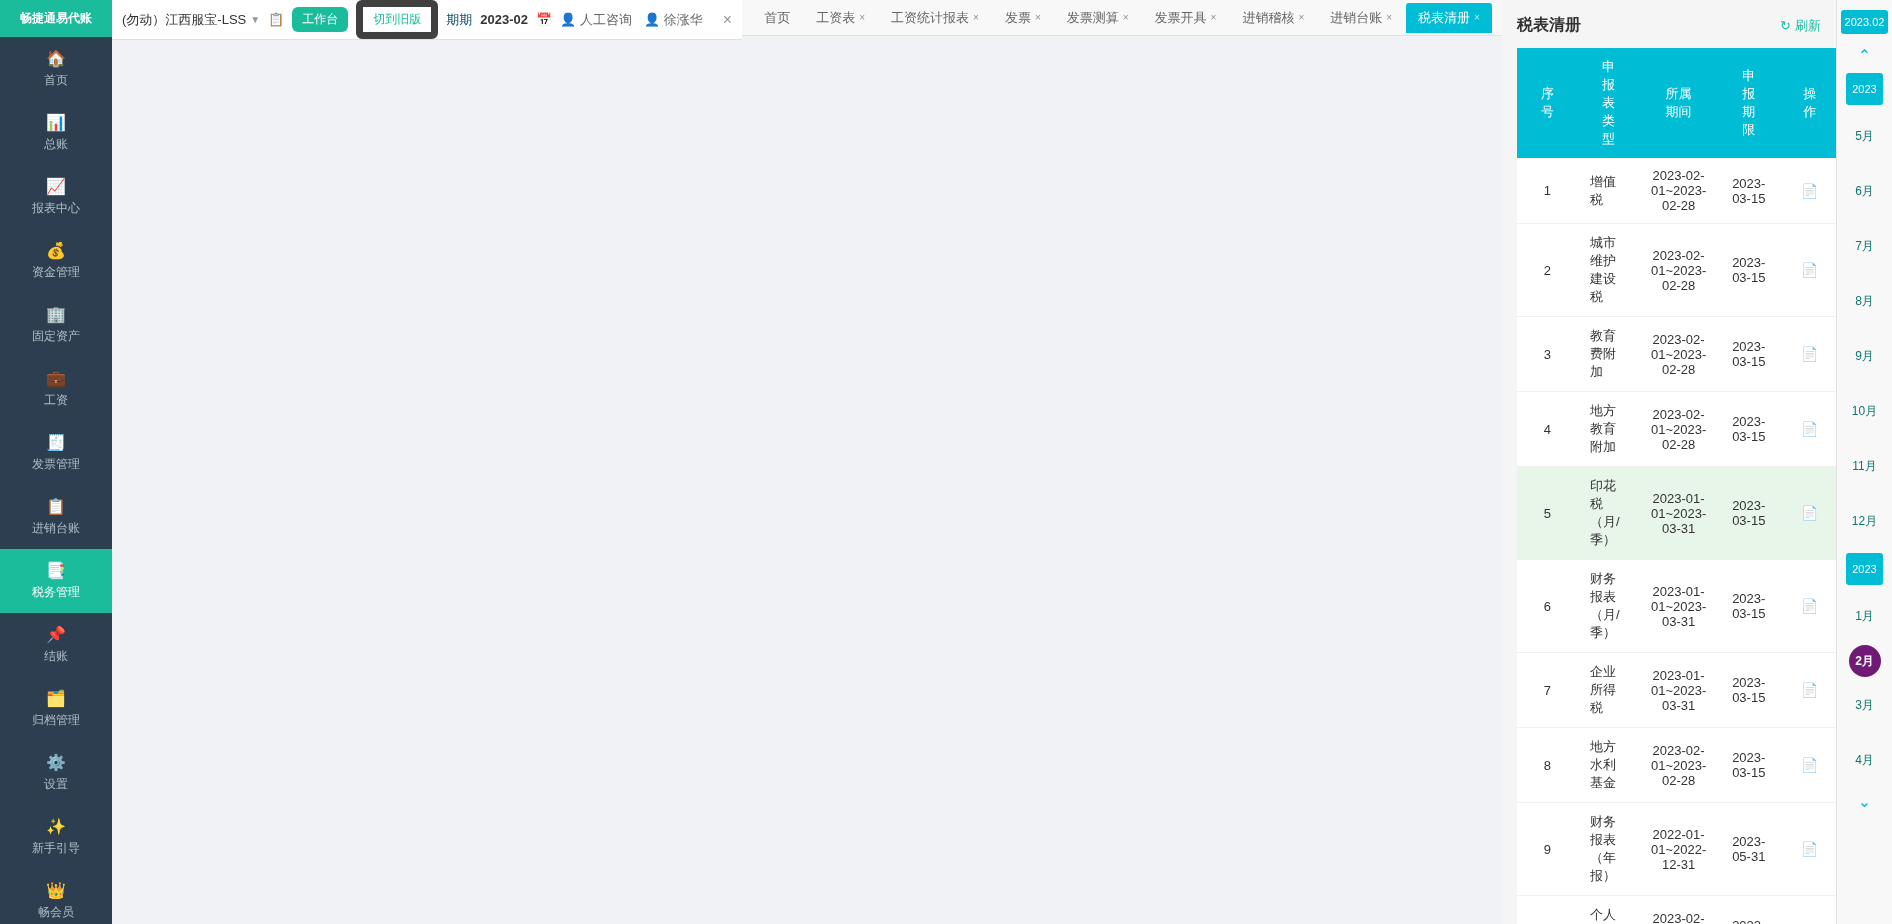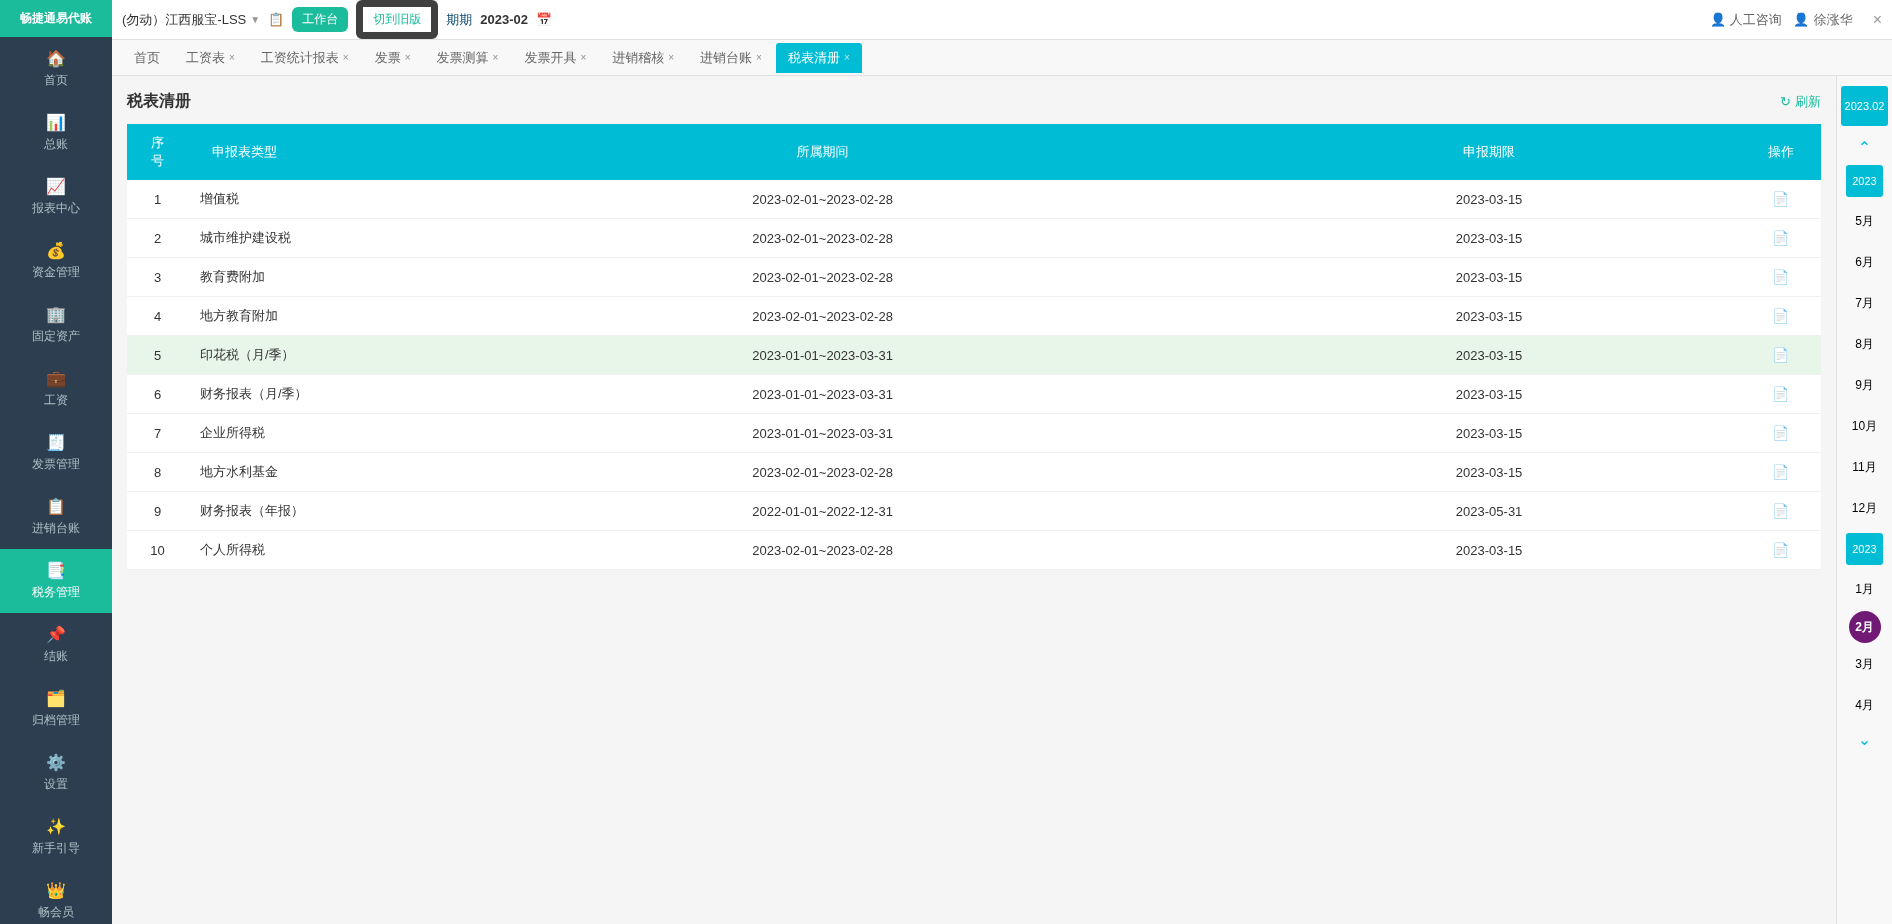--- a/index.html
+++ b/index.html
@@ -36,21 +36,21 @@
       font-size: 12px;
       gap: 4px;
     }
     .sidebar-item.active { background: #1abc9c; color: white; }
     .sidebar-item .icon { font-size: 16px; }
 
     
     .main {
       flex: 1;
       display: flex;
-      flex-direction: column;
+      flex-direction: row;
       overflow: hidden;
     }
 
     
     .topbar {
       height: 40px;
       background: white;
       display: flex;
       align-items: center;
       padding: 0 10px;
@@ -186,42 +186,42 @@
       border-left: 1px solid #e0e0e0;
       display: flex;
       flex-direction: column;
       align-items: center;
       padding: 8px 0;
       overflow-y: auto;
       flex-shrink: 0;
     }
     .date-nav-btn {
       width: 28px;
-      height: 40px;
+      height: 24px;
       border: none;
       background: white;
       border-radius: 50%;
       cursor: pointer;
       display: flex;
       align-items: center;
       justify-content: center;
       color: #999;
       font-size: 12px;
       margin: 2px;
       box-shadow: 0 1px 3px rgba(0,0,0,0.1);
     }
     .date-month-item {
       width: 44px;
       padding: 5px 4px;
       text-align: center;
       font-size: 12px;
-      color: #000000;
+      color: #0f766e;
       cursor: pointer;
       border-radius: 3px;
-      margin: 7px 0;
+      margin: 14px 0;
     }
     .date-month-item.active {
       background: #701a75;
       color: white;
       border-radius: 50%;
       width: 32px;
       height: 32px;
       display: flex;
       align-items: center;
       justify-content: center;

